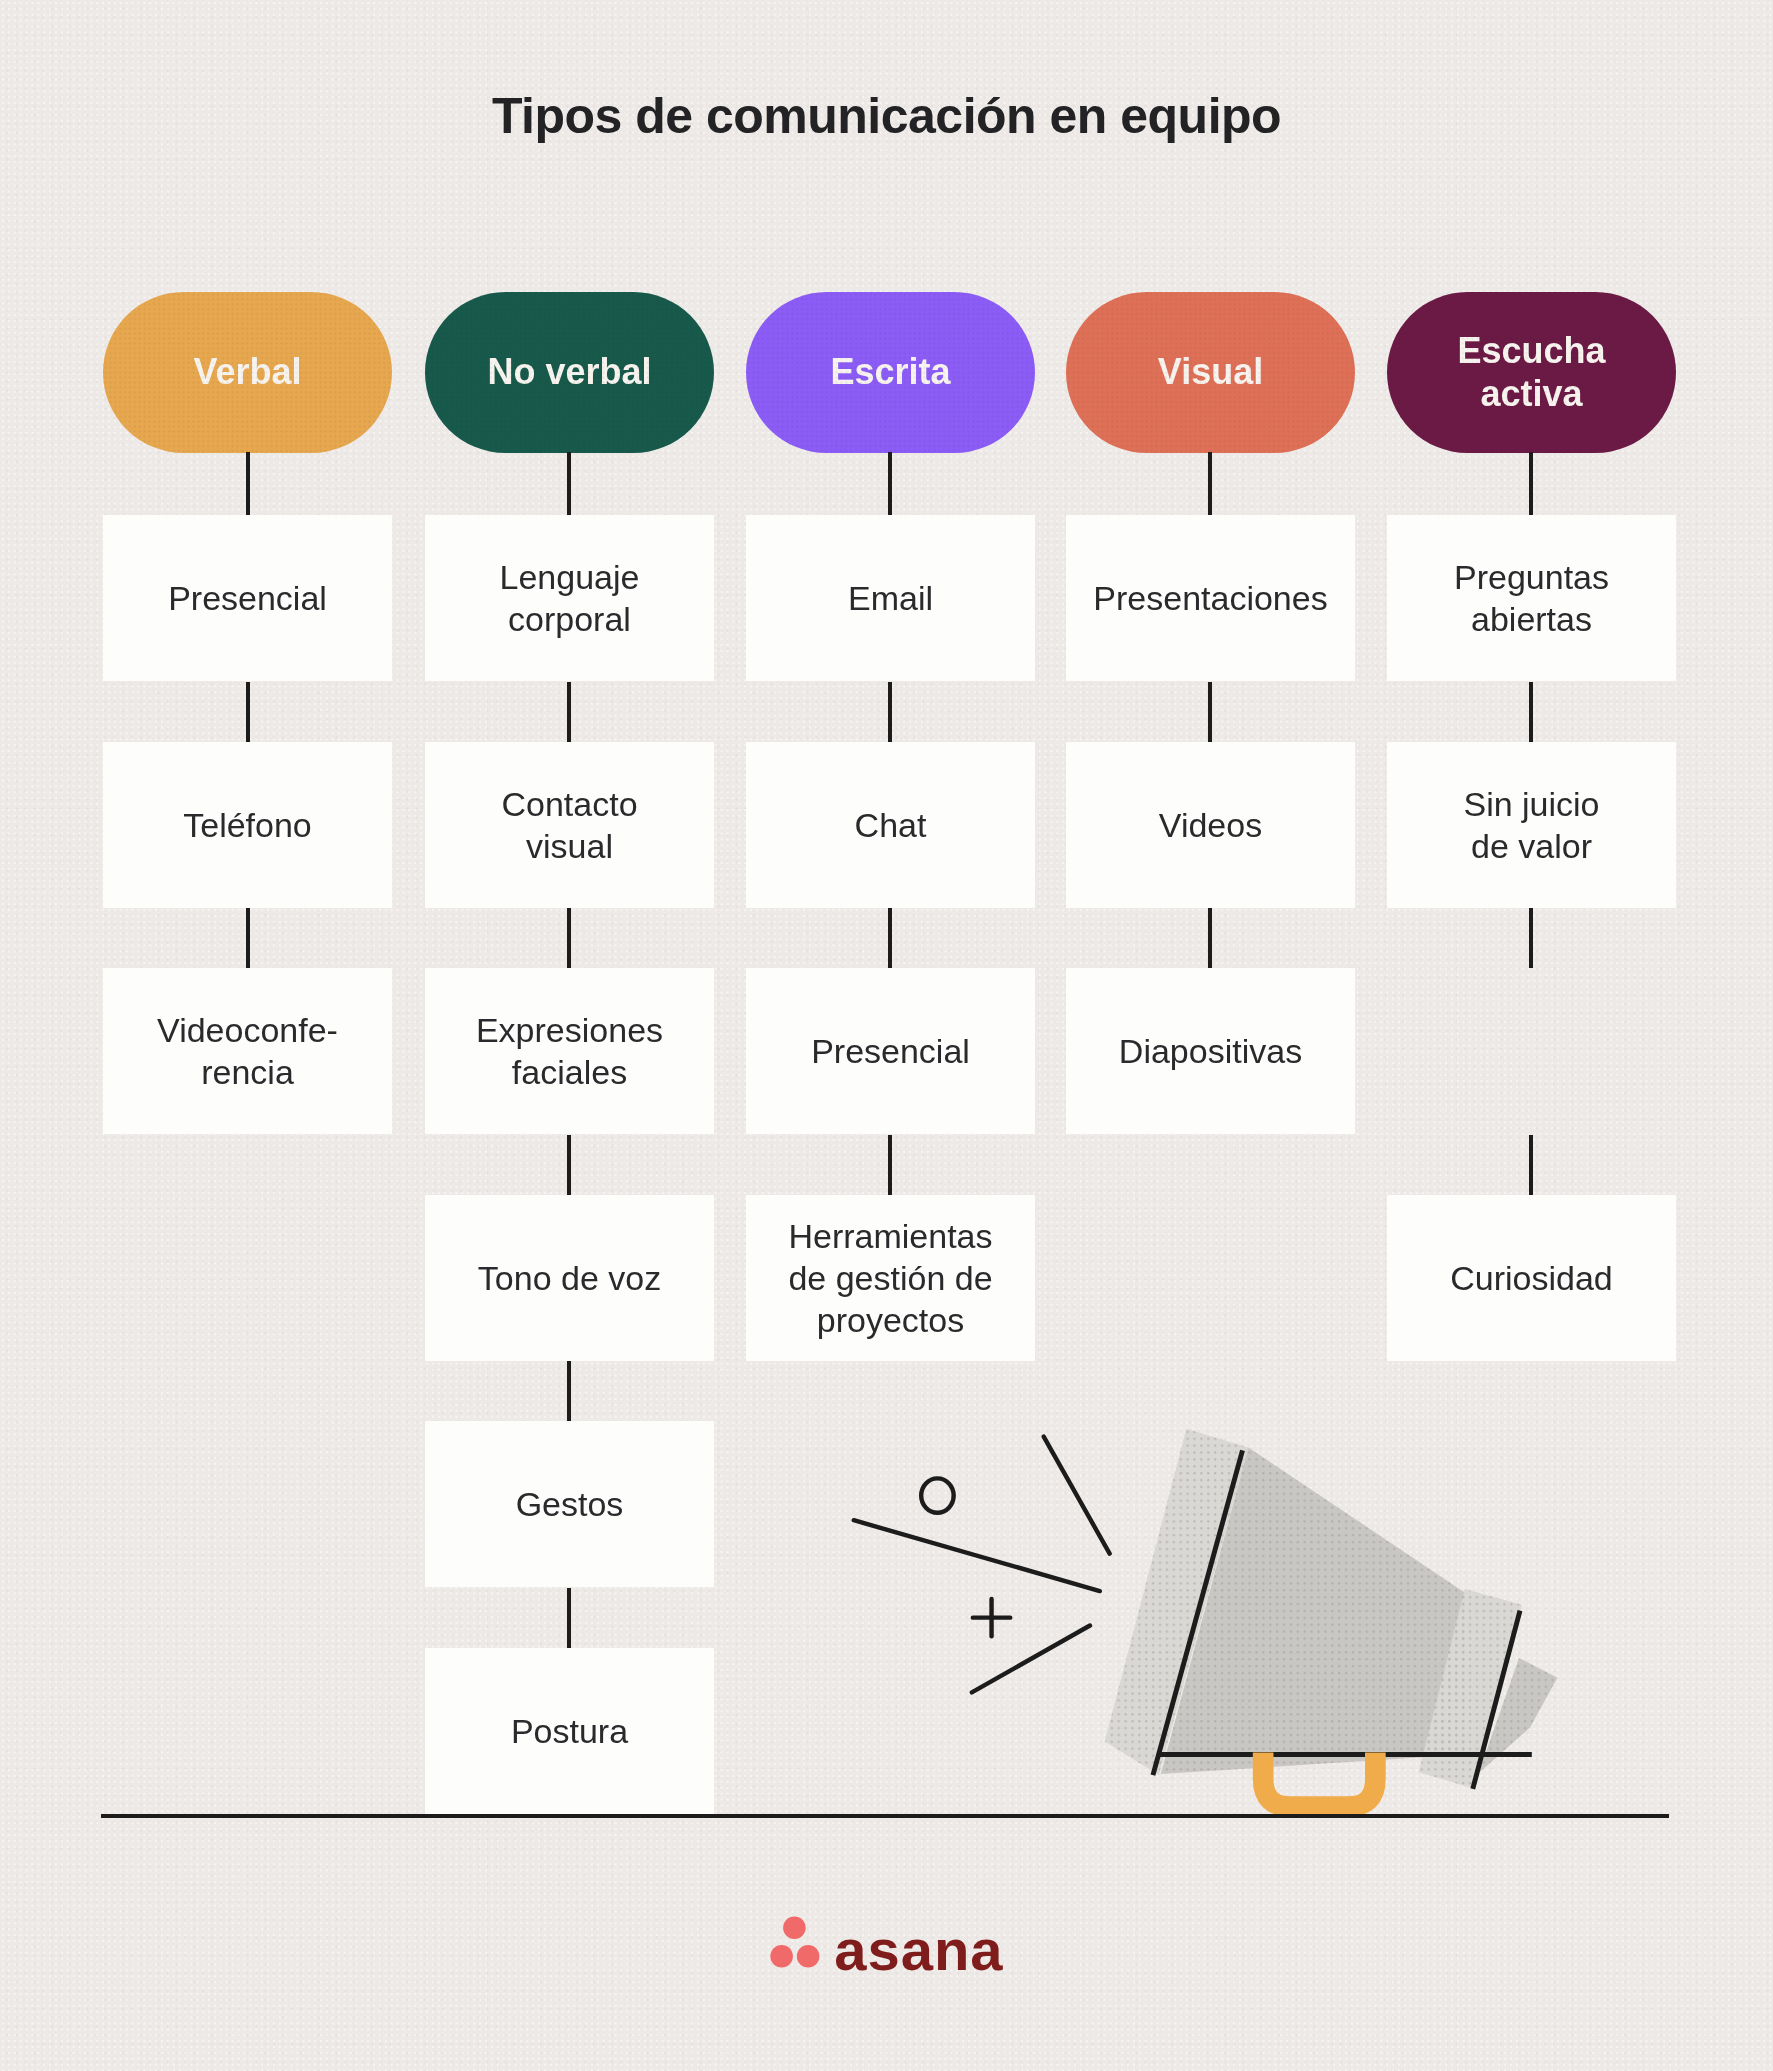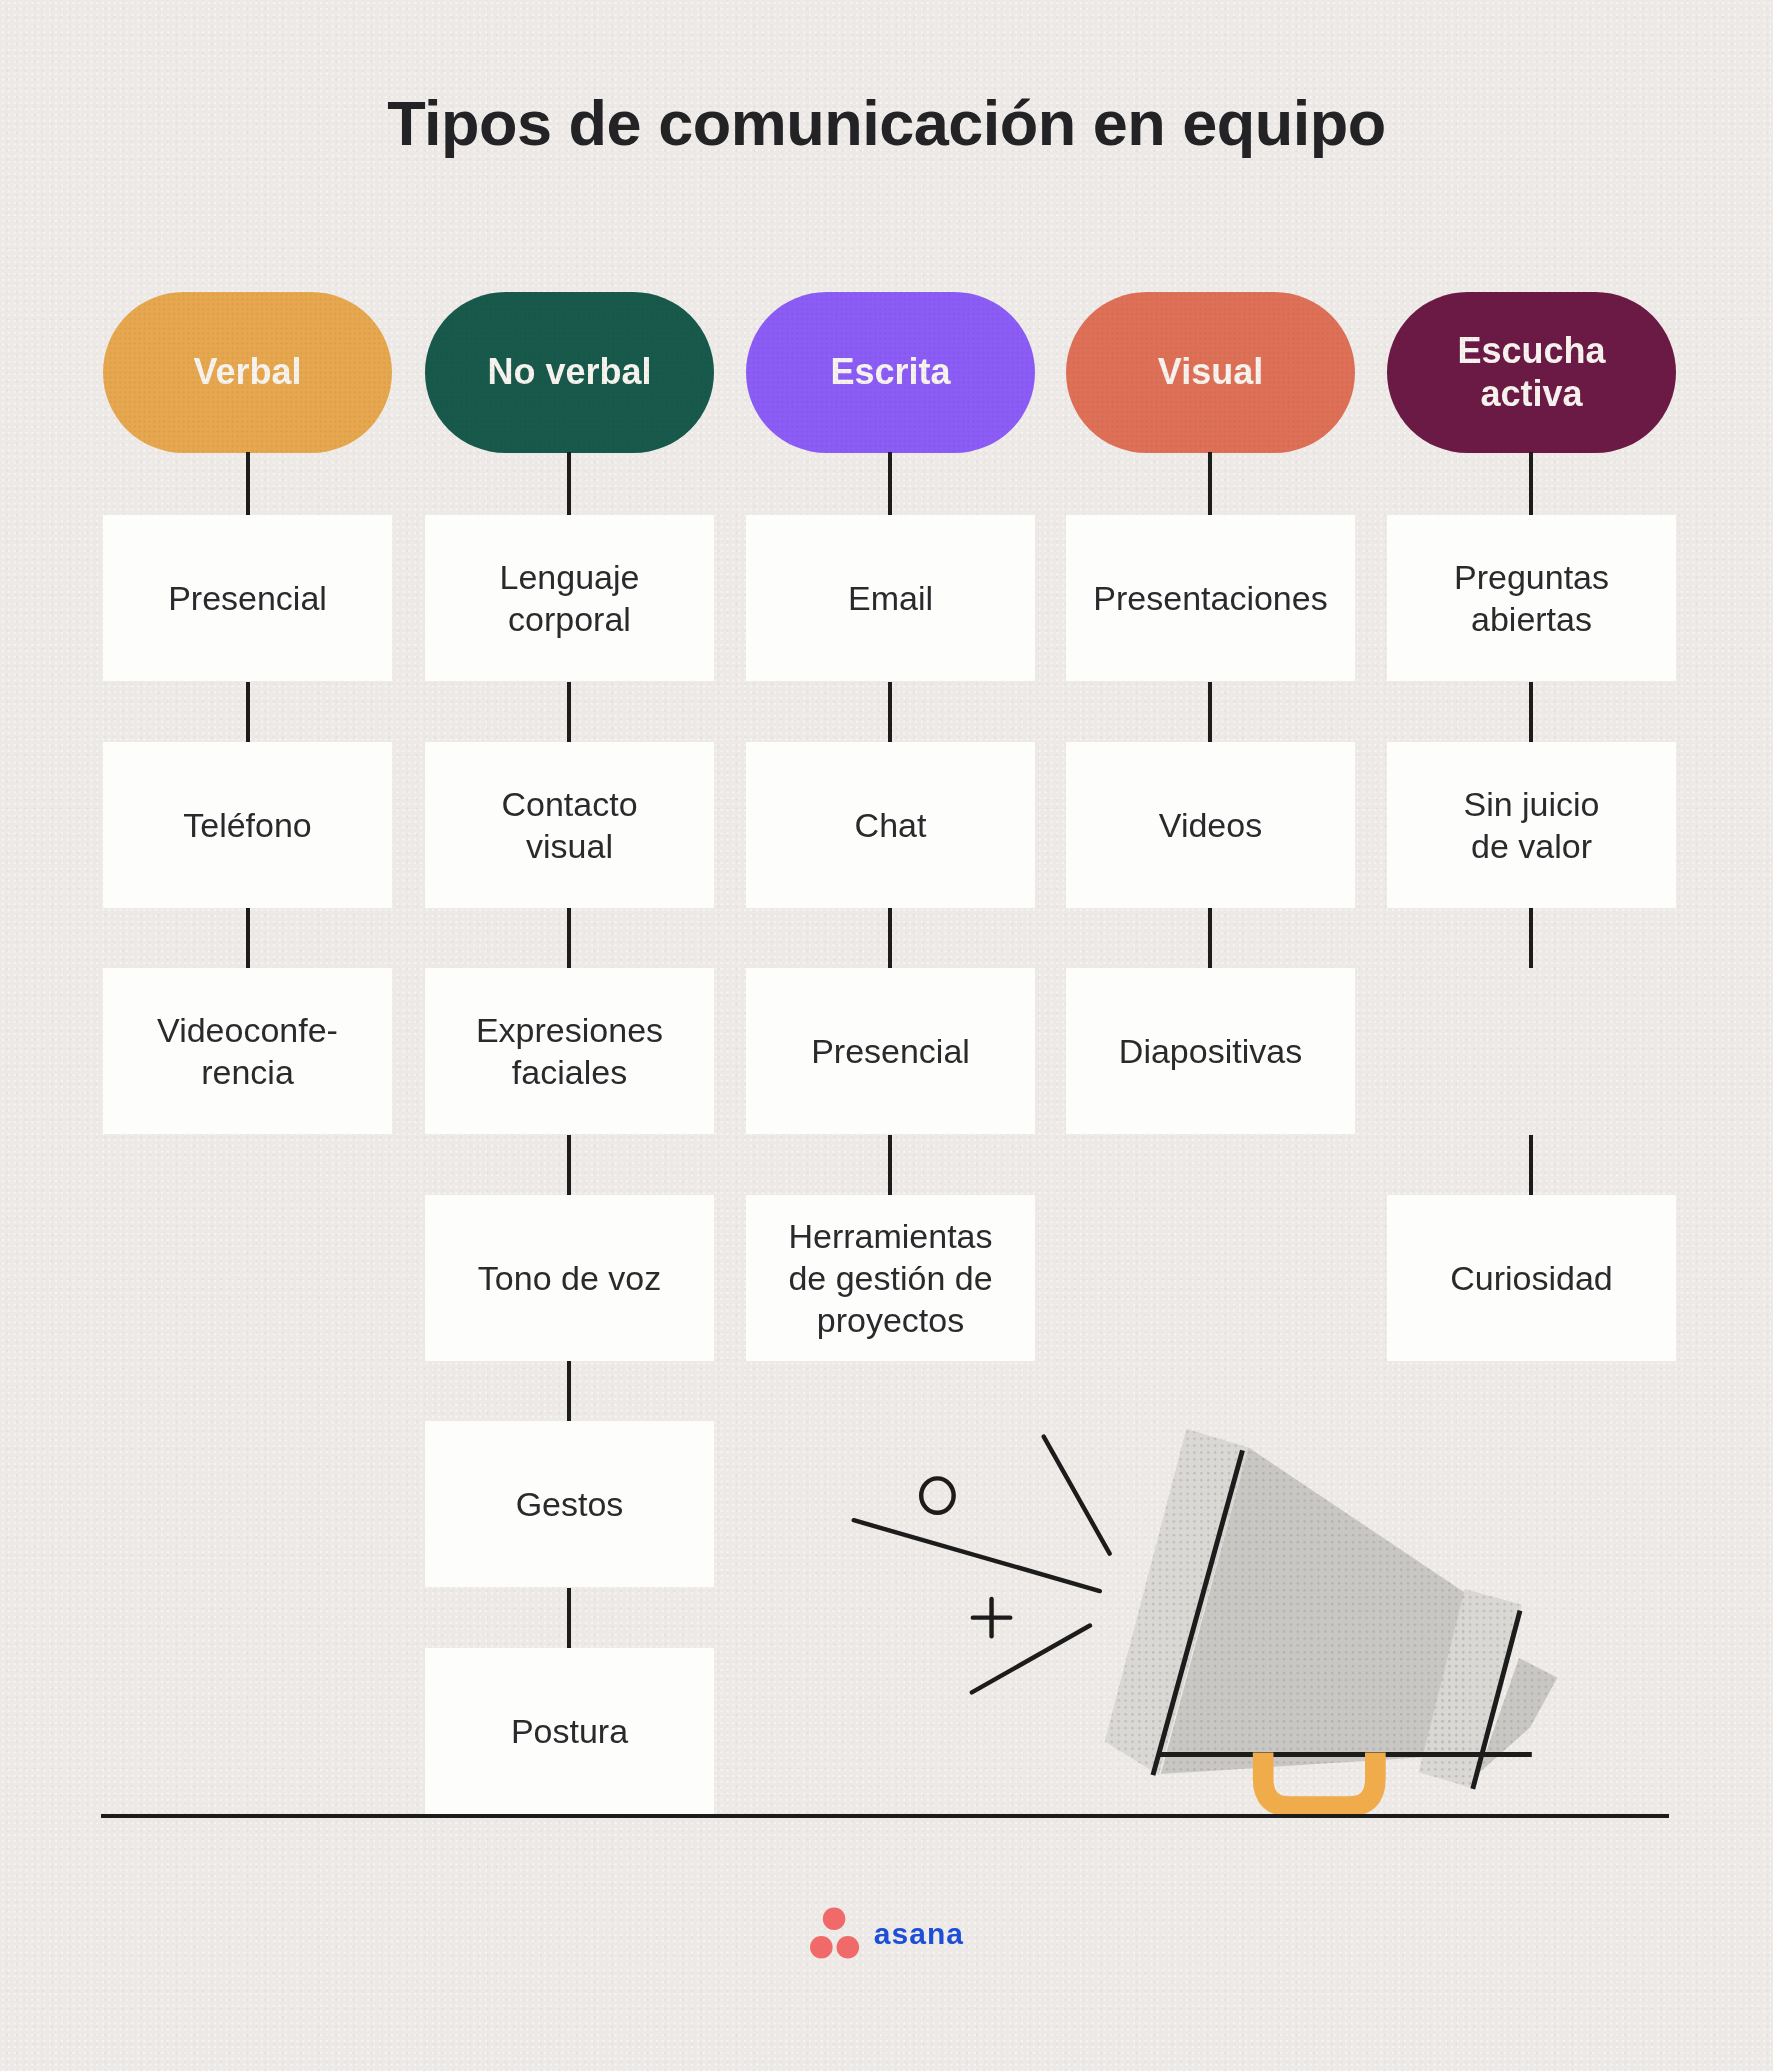--- a/index.html
+++ b/index.html
@@ -12,21 +12,21 @@
     content:"";position:absolute;inset:0;z-index:0;pointer-events:none;
     background-image:
       radial-gradient(rgba(255,255,255,.55) 1px, transparent 1.4px),
       radial-gradient(rgba(110,95,85,.06) 1px, transparent 1.4px);
     background-size:5.9px 5.9px, 8.9px 8.9px;
     background-position:0 0, 3px 3.9px;
   }
   .canvas > *{position:absolute;z-index:1;}
   .title{
     left:0;top:87px;width:1773px;text-align:center;
-    font-size:63px;font-weight:700;color:#232325;letter-spacing:-0.5px;
+    font-size:50px;font-weight:700;color:#232325;letter-spacing:-0.5px;
   }
   .pill{
     position:absolute;width:289px;height:161px;border-radius:81px;
     display:flex;align-items:center;justify-content:center;
     color:#F7F3EE;font-size:36px;font-weight:600;text-align:center;
     line-height:1.18;white-space:pre-line;
   }
   .pill::after{
     content:"";position:absolute;inset:0;border-radius:81px;
     background-image:radial-gradient(rgba(60,40,20,.16) 1.1px, transparent 1.2px);
@@ -38,21 +38,21 @@
     text-align:center;color:#2A2A2C;font-size:34px;line-height:1.24;
     white-space:pre-line;
   }
   .conn{position:absolute;width:3.9px;background:#1C1C1C;}
   .baseline{left:101px;top:1814px;width:1568px;height:3.9px;background:#1C1C1C;}
   .megaphone{left:827px;top:1409px;width:768px;height:433px;}
   .logo{
     left:50%;top:1905px;transform:translateX(-50%);
     display:flex;align-items:center;gap:13.8px;
   }
-  .logo-text{font-size:30px;font-weight:700;color:#1d4ed8;letter-spacing:1px;line-height:1;}
+  .logo-text{font-size:58px;font-weight:700;color:#7f1d1d;letter-spacing:1px;line-height:1;margin-top:16px;}
 </style>
 </head>
 <body>
 
 <div class="canvas">
 
   <div class="title">Tipos de comunicación en equipo</div>
 
   <div id="diagram" style="left:0;top:0;width:1489px;height:2072px;">
       <div class="pill" style="left: 103px; top: 292px; background: rgb(230, 167, 79);"><span style="position: relative;">Verbal</span></div>

